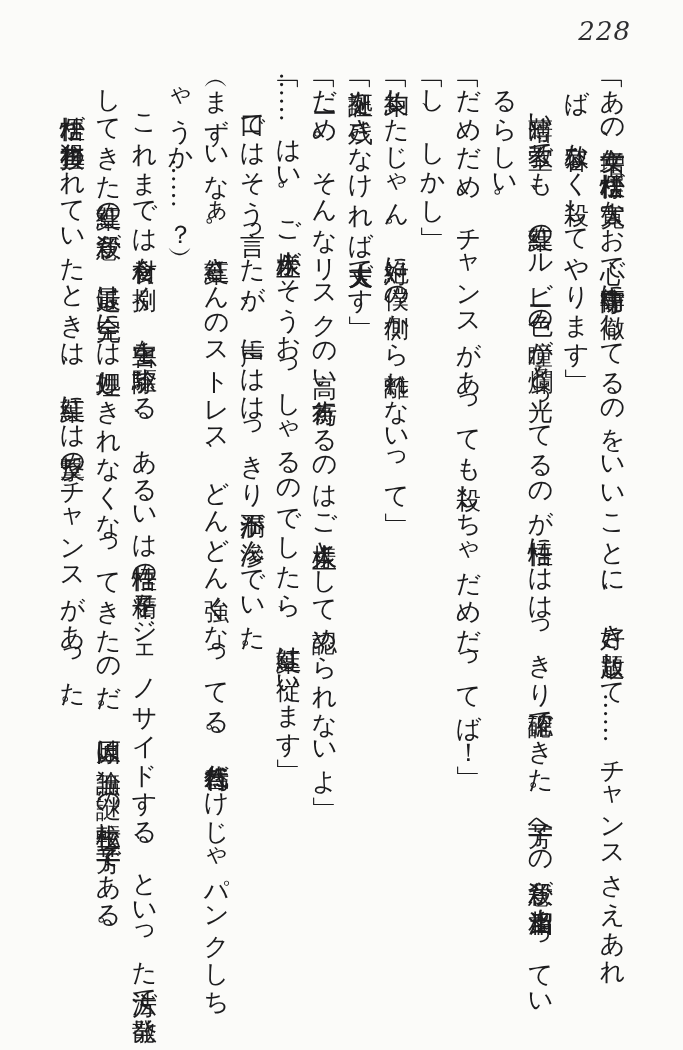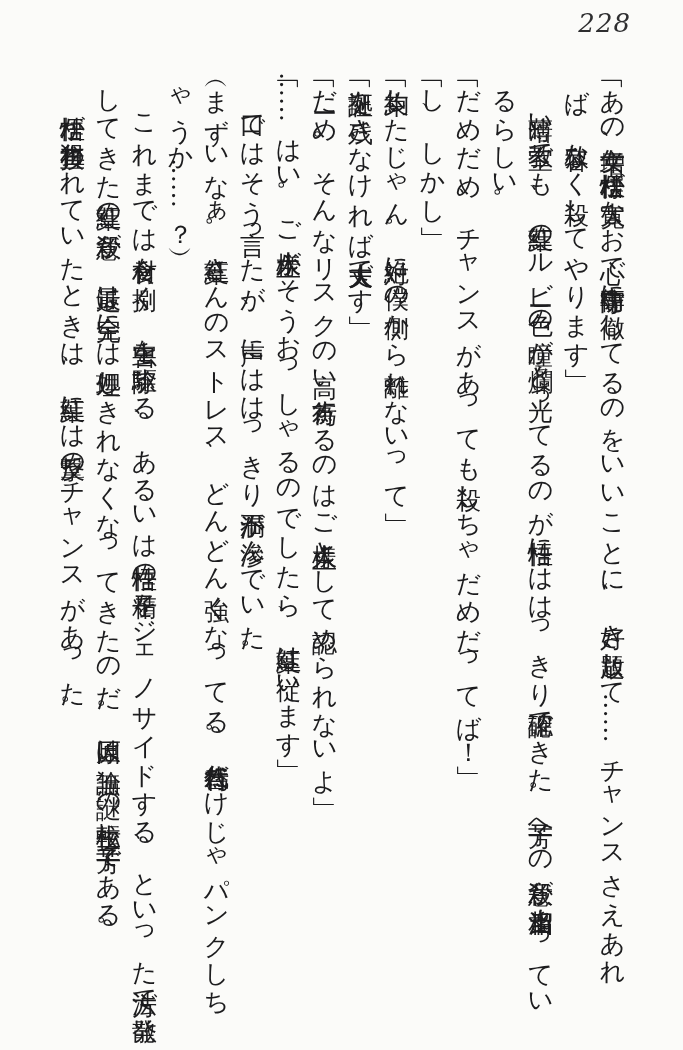--- a/index.html
+++ b/index.html
@@ -11,21 +11,21 @@
     position: relative;
     width: 683px;
     height: 1050px;
     margin: 0 auto;
     background: #fbfbf9;
     overflow: hidden;
     font-family: "DejaVu Serif", "Liberation Serif", serif;
   }
   .page-number {
     position: absolute;
-    top: 8px;
+    top: 16px;
     right: 52px;
     font-size: 26px;
     font-style: italic;
     color: #2e2e30;
     letter-spacing: 1px;
     font-family: "DejaVu Serif", "Liberation Serif", serif;
   }
   .text-block {
     position: absolute;
     top: 72px;

